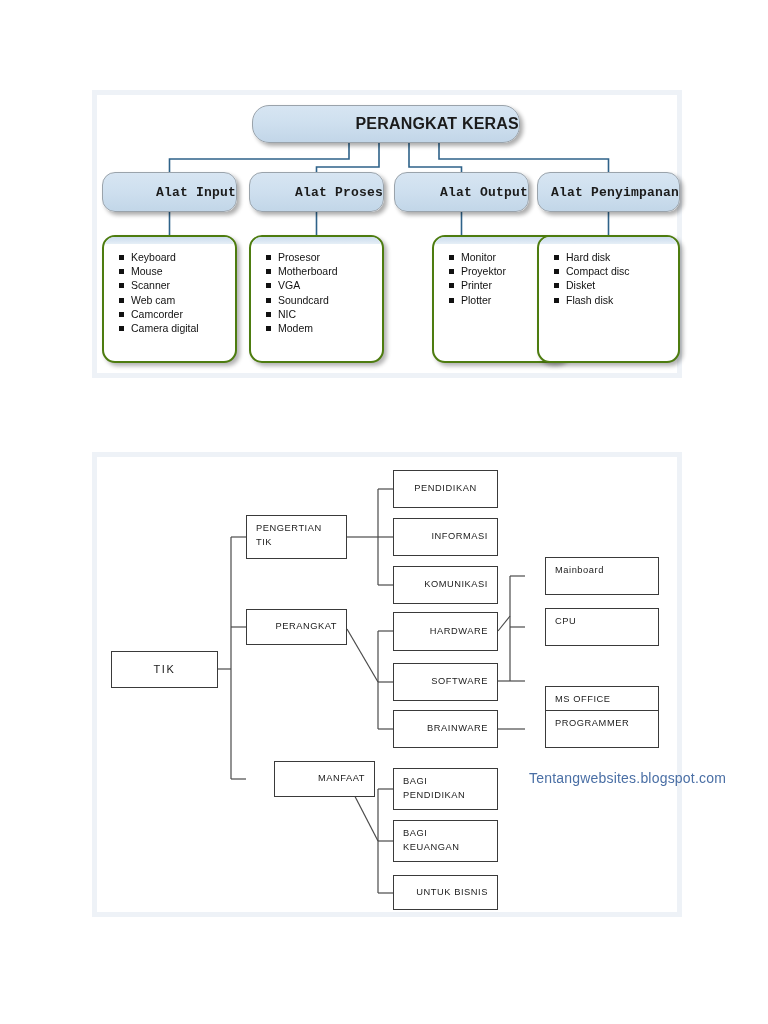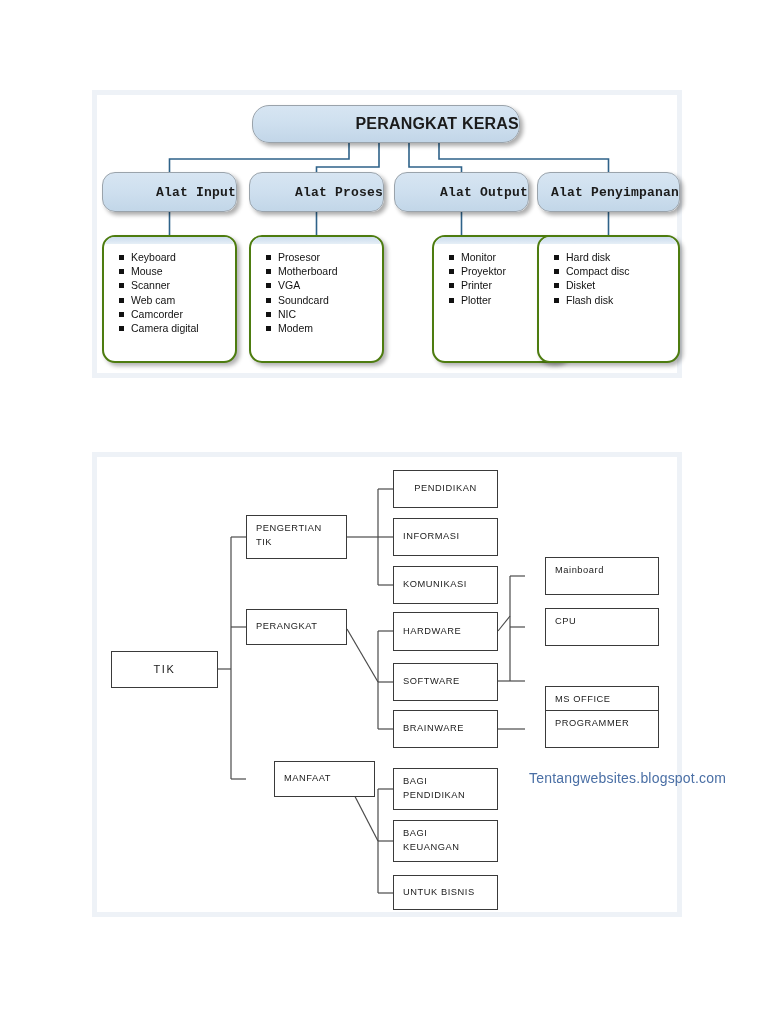--- a/index.html
+++ b/index.html
@@ -131,20 +131,21 @@
     display: flex;
     flex-direction: column;
     justify-content: flex-start;
   }
   .tik-box.center {
     align-items: center;
     justify-content: center;
   }
   .tik-box.mid {
     justify-content: center;
+    text-align: right;
   }
   #tik-root {
     left: 14px;
     top: 194px;
     width: 107px;
     height: 37px;
     font-size: 11px;
     letter-spacing: 1.6px;
     font-weight: normal;
   }

